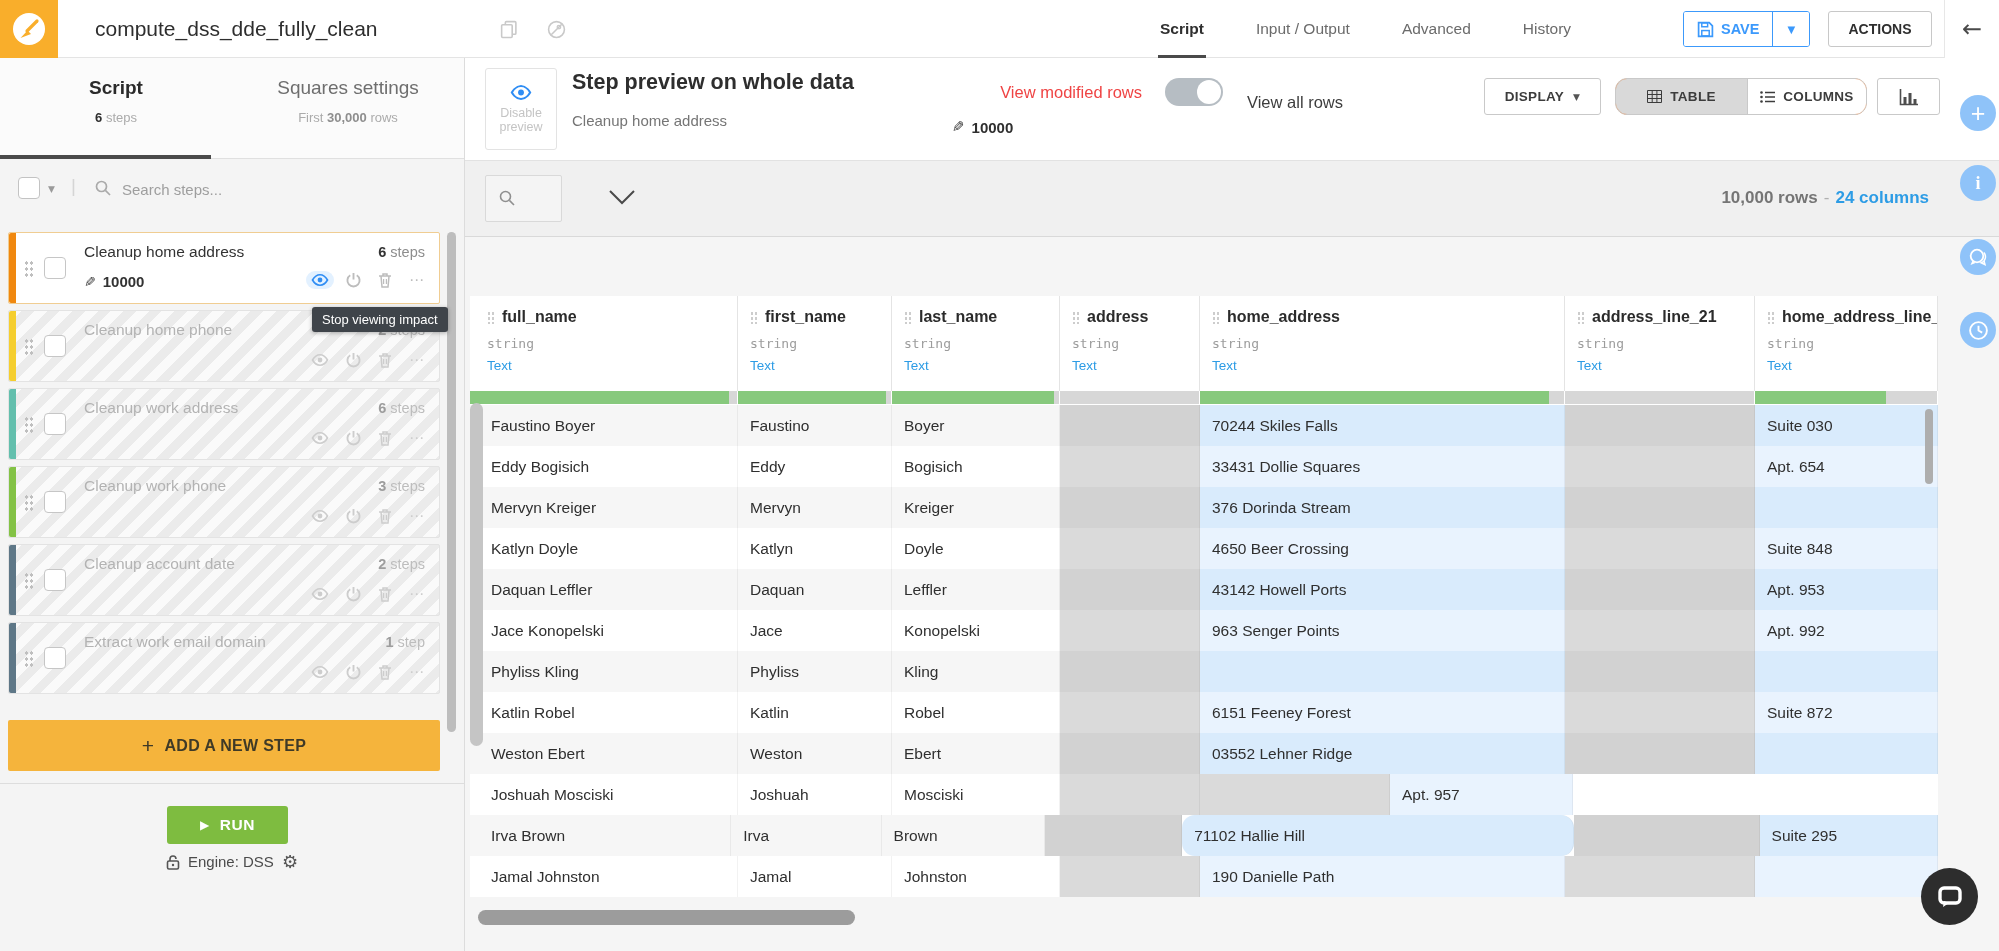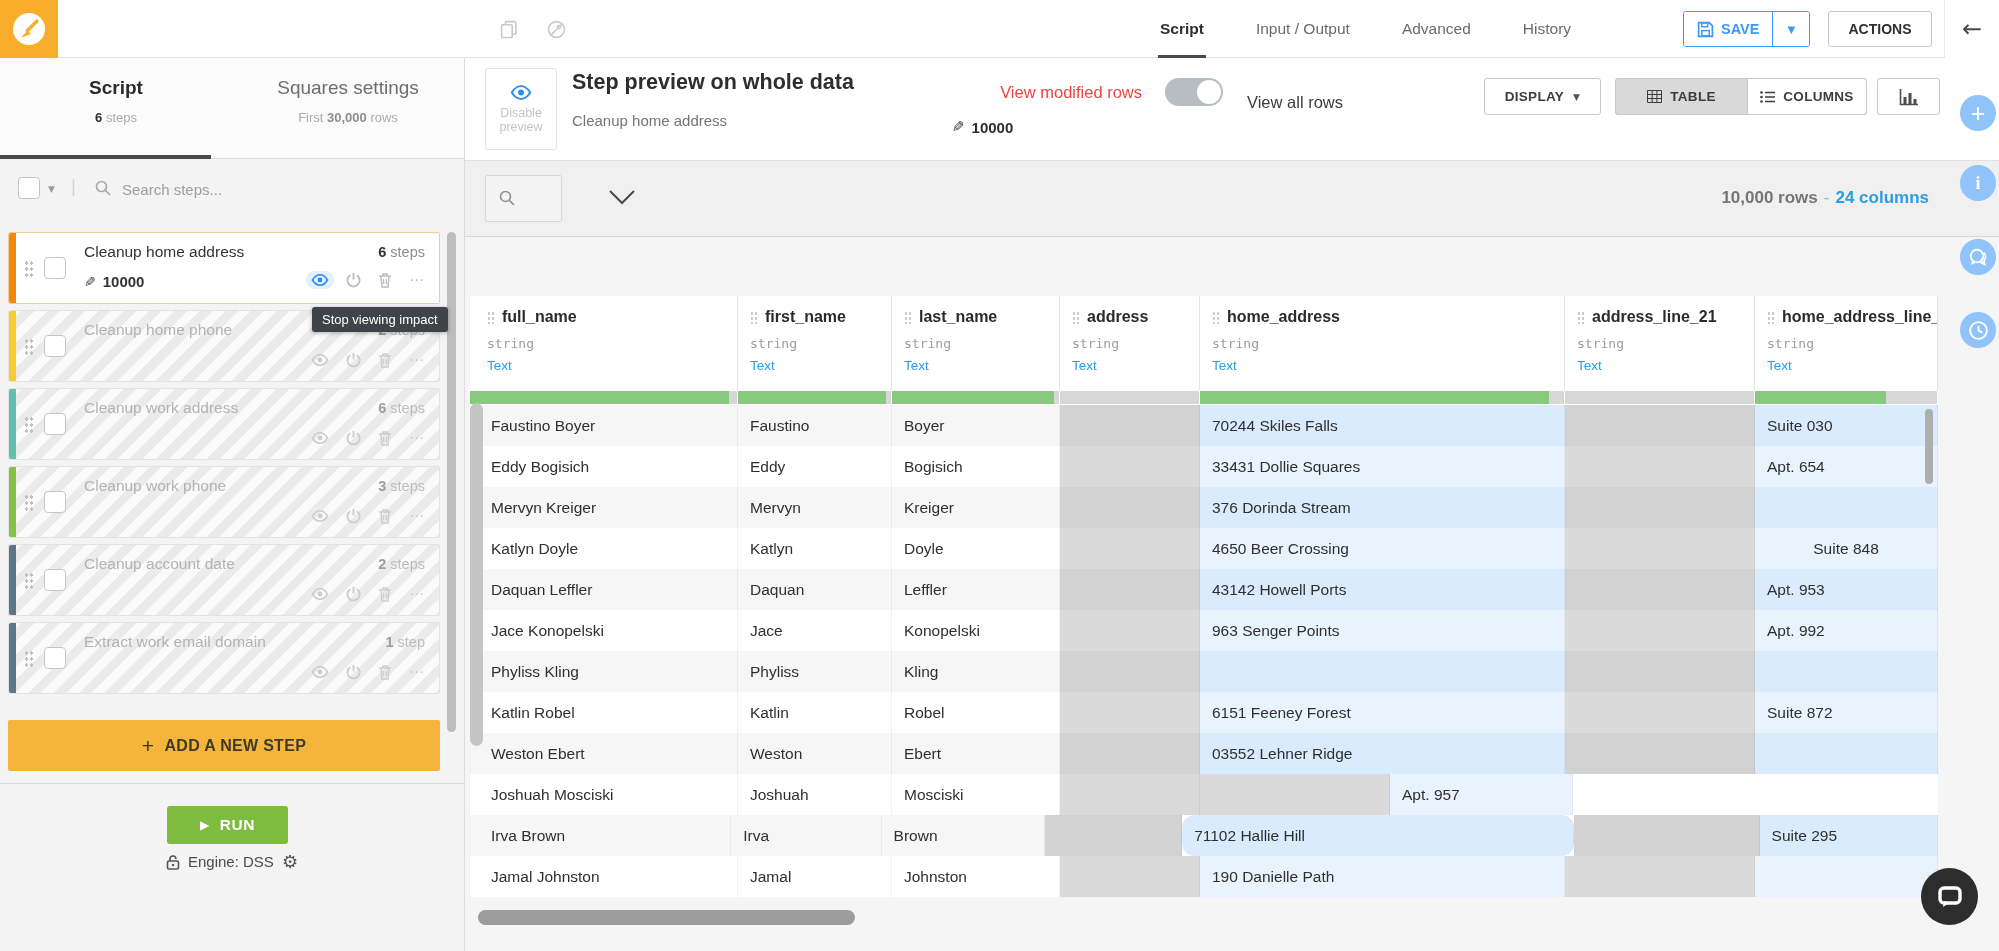--- a/index.html
+++ b/index.html
@@ -106,21 +106,21 @@
   .toggle{position:absolute;left:700px;top:20px;width:58px;height:28px;background:#b6bdc3;border-radius:15px;cursor:pointer;}
   .toggle .knob{position:absolute;right:2px;top:2px;width:24px;height:24px;background:#fff;border-radius:50%;}
   .ph-on{position:absolute;left:782px;top:35px;font-size:16.5px;color:#3d3d3d;}
   .ph-count{position:absolute;left:487px;top:60px;font-size:15px;color:#2f2f2f;display:flex;gap:7px;align-items:center;}
   .ph-count .pncl{font-family:"DejaVu Sans",sans-serif;transform:scaleX(-1);color:#3d3d3d;}
   .display-btn{position:absolute;left:1019px;top:20px;width:117px;height:37px;background:#fff;border:1px solid #c9c9c9;
                border-radius:3px;font-family:inherit;font-size:13.5px;font-weight:700;color:#3c3c3c;cursor:pointer;
                display:flex;align-items:center;justify-content:center;gap:9px;letter-spacing:.3px;}
   .display-btn .crt{font-size:9px;color:#555;font-family:"DejaVu Sans",sans-serif;}
   .seg-group{position:absolute;left:1150px;top:20px;height:37px;display:flex;border:1px solid #c9c9c9;
-             border-radius:3px;overflow:hidden;box-sizing:border-box;background:#f97316;}
+             border-radius:12px;overflow:hidden;box-sizing:border-box;background:#f97316;}
   .seg{display:flex;align-items:center;justify-content:center;gap:8px;border:none;background:#fff;
        font-family:inherit;font-size:13.5px;font-weight:700;color:#3c3c3c;cursor:pointer;letter-spacing:.3px;}
   .seg.active{background:#d9d9d9;}
   .seg + .seg{border-left:1px solid #c9c9c9;}
   .chart-btn{position:absolute;left:1412px;top:20px;width:63px;height:37px;background:#fff;border:1px solid #c9c9c9;
              border-radius:3px;display:flex;align-items:center;justify-content:center;color:#4d4d4d;cursor:pointer;}
 
   .toolbar{position:absolute;left:0;top:102px;width:100%;height:77px;background:#f0f0f0;
            border-top:1px solid #e2e2e2;border-bottom:1px solid #d9d9d9;box-sizing:border-box;}
   .tbl-search{position:absolute;left:20px;top:14px;width:77px;height:47px;background:#f4f4f4;
@@ -172,20 +172,21 @@
 <header class="topbar">
   <div class="logo">
     <span>
       <svg width="34" height="34" viewBox="0 0 34 34">
           <circle cx="17" cy="17" r="16" fill="#fff"></circle>
         <path d="M25 9L15 19" stroke="#F9AE2B" stroke-width="3.2" stroke-linecap="round"></path>
         <path d="M15.5 18.5l-7 7.5 10.5-4z" fill="#F9AE2B"></path>
         </svg>
     </span>
   </div>
+  <div class="tb-title">compute_dss_dde_fully_clean</div>
   <span class="tb-ic" style="left:500px">
     <svg width="17" height="19" viewBox="0 0 16 18">
         <rect x="1.5" y="4.5" width="10" height="12" rx="1" fill="none" stroke="currentColor" stroke-width="1.5"></rect>
         <path d="M5 4.5V2.5a1 1 0 0 1 1-1h8a1 1 0 0 1 1 1v10a1 1 0 0 1-1 1h-2" fill="none" stroke="currentColor" stroke-width="1.5"></path>
       </svg>
   </span>
   <span class="tb-ic" style="left:547px">
     <svg width="19" height="19" viewBox="0 0 18 18">
         <circle cx="9" cy="9" r="7.5" fill="none" stroke="currentColor" stroke-width="1.5"></circle>
         <path d="M4 14L14 4" stroke="currentColor" stroke-width="1.5"></path>
@@ -634,21 +635,21 @@
           <div class="cell empty o" style="width: 190px;"></div>
           <div class="cell highlight o" style="width: 183px;"></div>
         </div>
         <div class="dt-row">
           <div class="cell plain e" style="width: 268px;">Katlyn Doyle</div>
           <div class="cell plain e" style="width: 154px;">Katlyn</div>
           <div class="cell plain e" style="width: 168px;">Doyle</div>
           <div class="cell empty e" style="width: 140px;"></div>
           <div class="cell highlight e" style="width: 365px;">4650 Beer Crossing</div>
           <div class="cell empty e" style="width: 190px;"></div>
-          <div class="cell highlight e" style="width: 183px; text-align: center;">Suite 848</div>
+          <div class="cell highlight e" style="width: 183px;">Suite 848</div>
         </div>
         <div class="dt-row">
           <div class="cell plain o" style="width: 268px;">Daquan Leffler</div>
           <div class="cell plain o" style="width: 154px;">Daquan</div>
           <div class="cell plain o" style="width: 168px;">Leffler</div>
           <div class="cell empty o" style="width: 140px;"></div>
           <div class="cell highlight o" style="width: 365px;">43142 Howell Ports</div>
           <div class="cell empty o" style="width: 190px;"></div>
           <div class="cell highlight o" style="width: 183px;">Apt. 953</div>
         </div>

